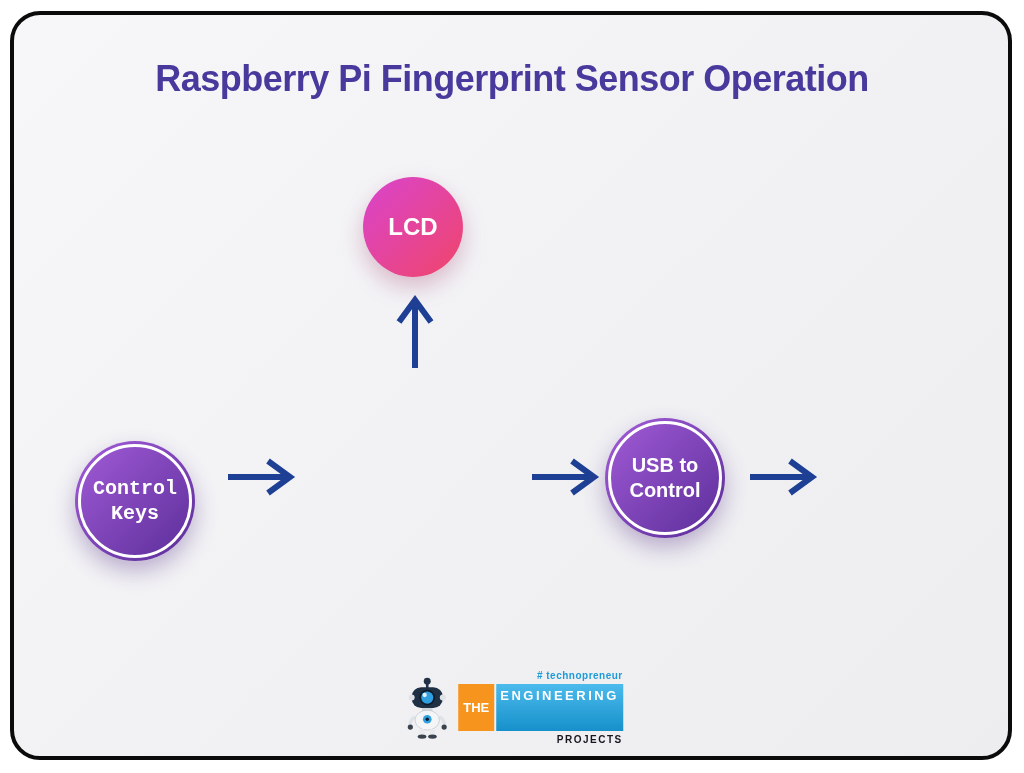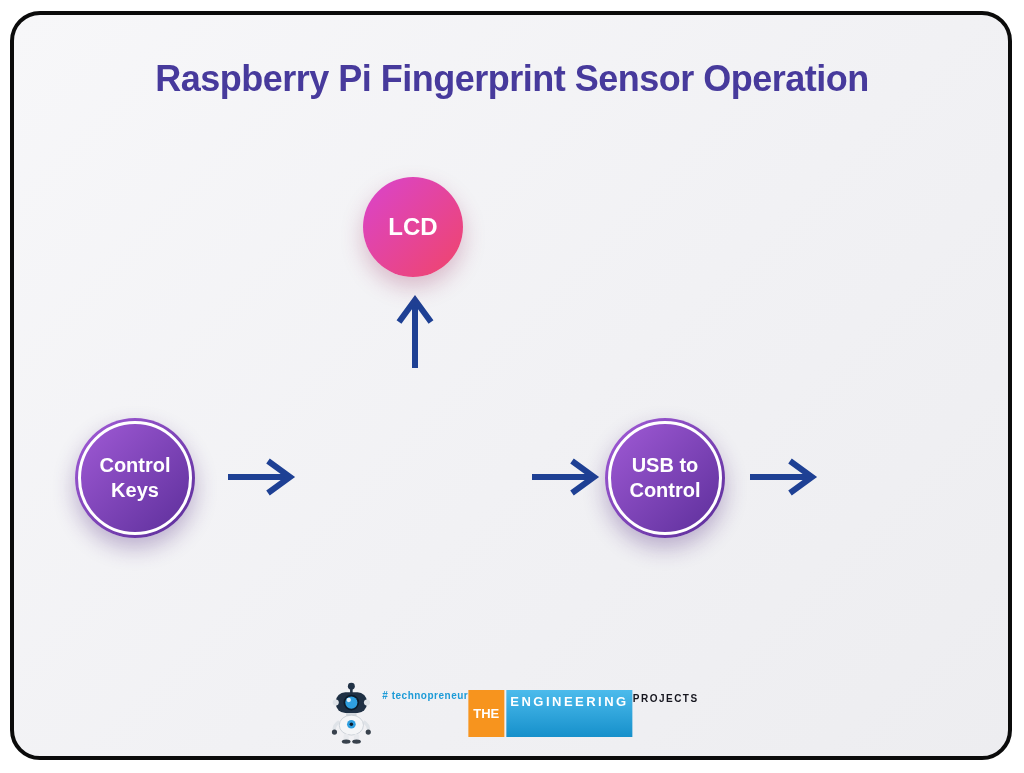--- a/index.html
+++ b/index.html
@@ -52,21 +52,21 @@
   .node-purple {
     background:linear-gradient(135deg,var(--purple-grad-start),var(--purple-grad-end));
     box-shadow:0 10px 22px rgba(70,30,120,.32);
     font-size:20px; line-height:1.25;
   }
   .node-purple::before {
     content:""; position:absolute; inset:3px;
     border:3px solid #ffffff; border-radius:50%;
     z-index:1;
   }
-  .node-control { left:75px;  top:418px; width:120px; height:120px; }
+  .node-control { left:75px;  top:441px; width:120px; height:120px;font-family:Liberation Mono, monospace; }
   .node-usb     { left:605px; top:418px; width:120px; height:120px; }
 
   .node-pi {
     left:335px; top:392px; width:160px; height:160px;
     background:linear-gradient(135deg,var(--pi-grad-start),var(--pi-ring-end));
     box-shadow:0 14px 30px rgba(40,90,130,.32);
     font-size:22px;
   }
   .node-pi::before {
     content:""; position:absolute; inset:5px; border-radius:50%;
@@ -96,21 +96,21 @@
     fill:none;
   }
 
   
   .logo {
     position:absolute;
     bottom:28px; left:50%;
     transform:translateX(-50%);
     display:flex; align-items:center; gap:5px;
   }
-  .logo-text { display:flex; flex-direction:row; }
+  .logo-text { display:flex; flex-direction:column; }
   .logo-tagline {
     font-size:10px; font-weight:bold;
     color:var(--logo-blue);
     text-align:right;
     margin-bottom:3px;
     letter-spacing:.5px;
   }
   .logo-row { display:flex; }
   .logo-the {
     background:var(--logo-orange);

